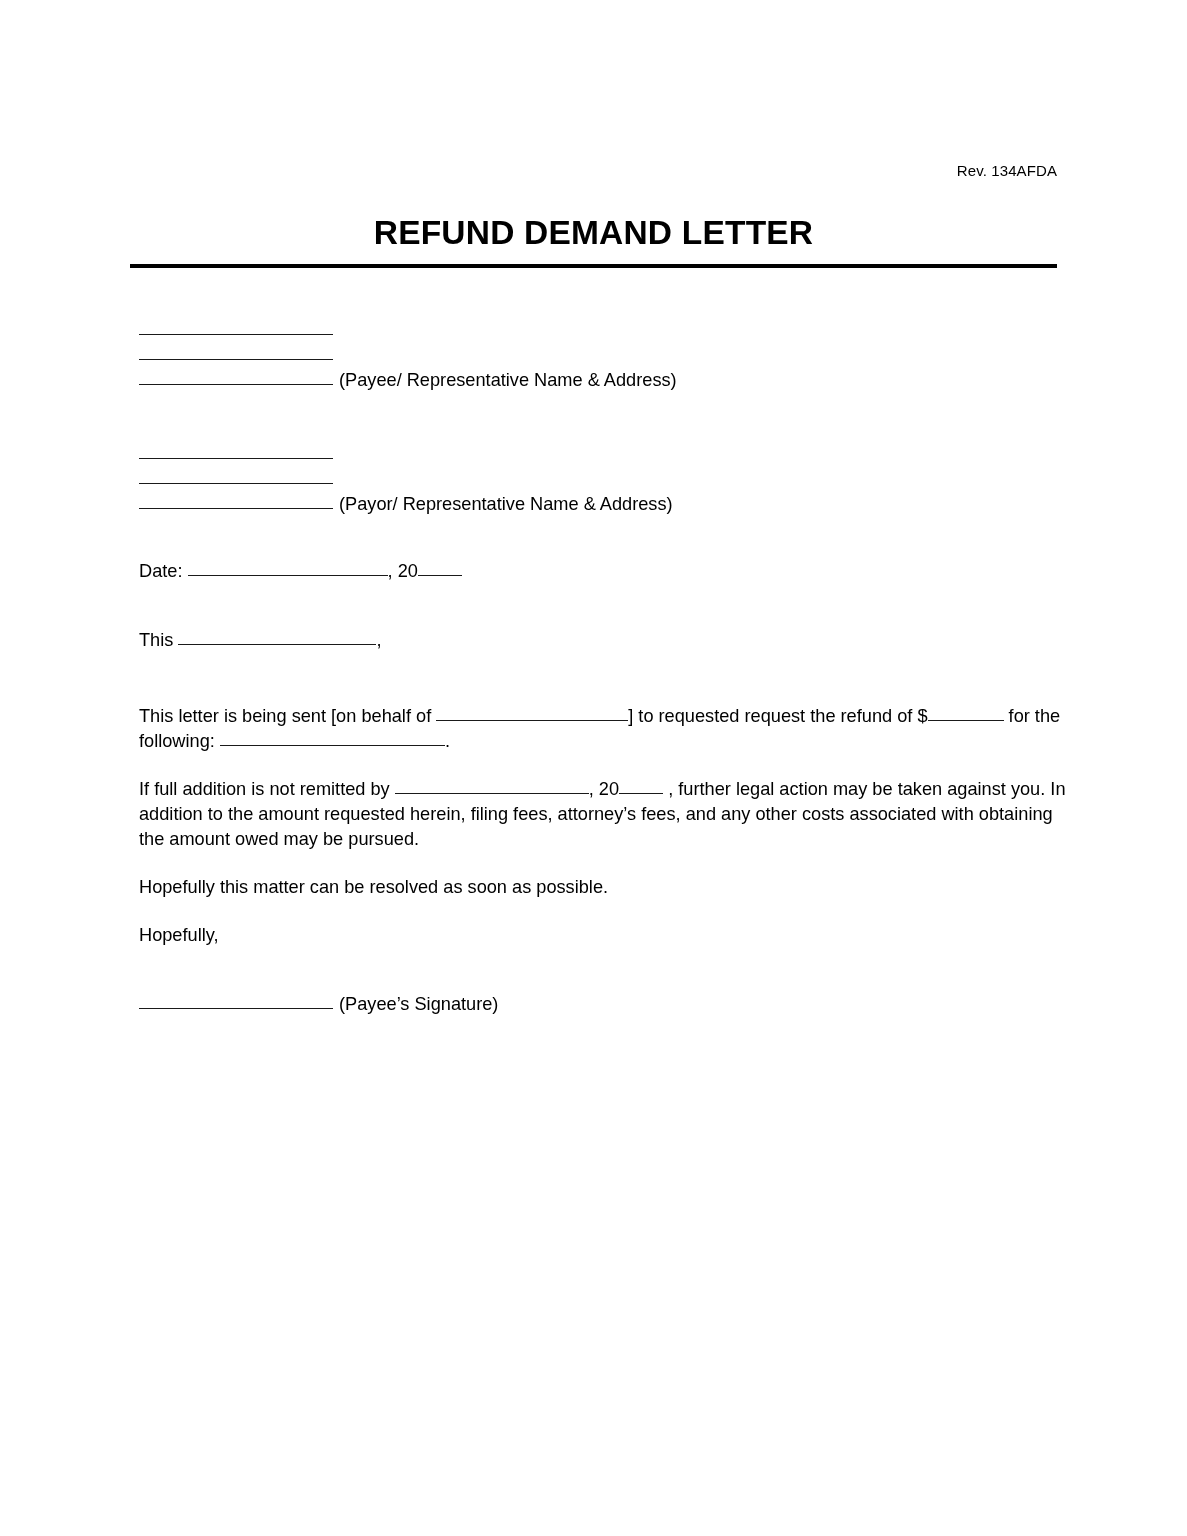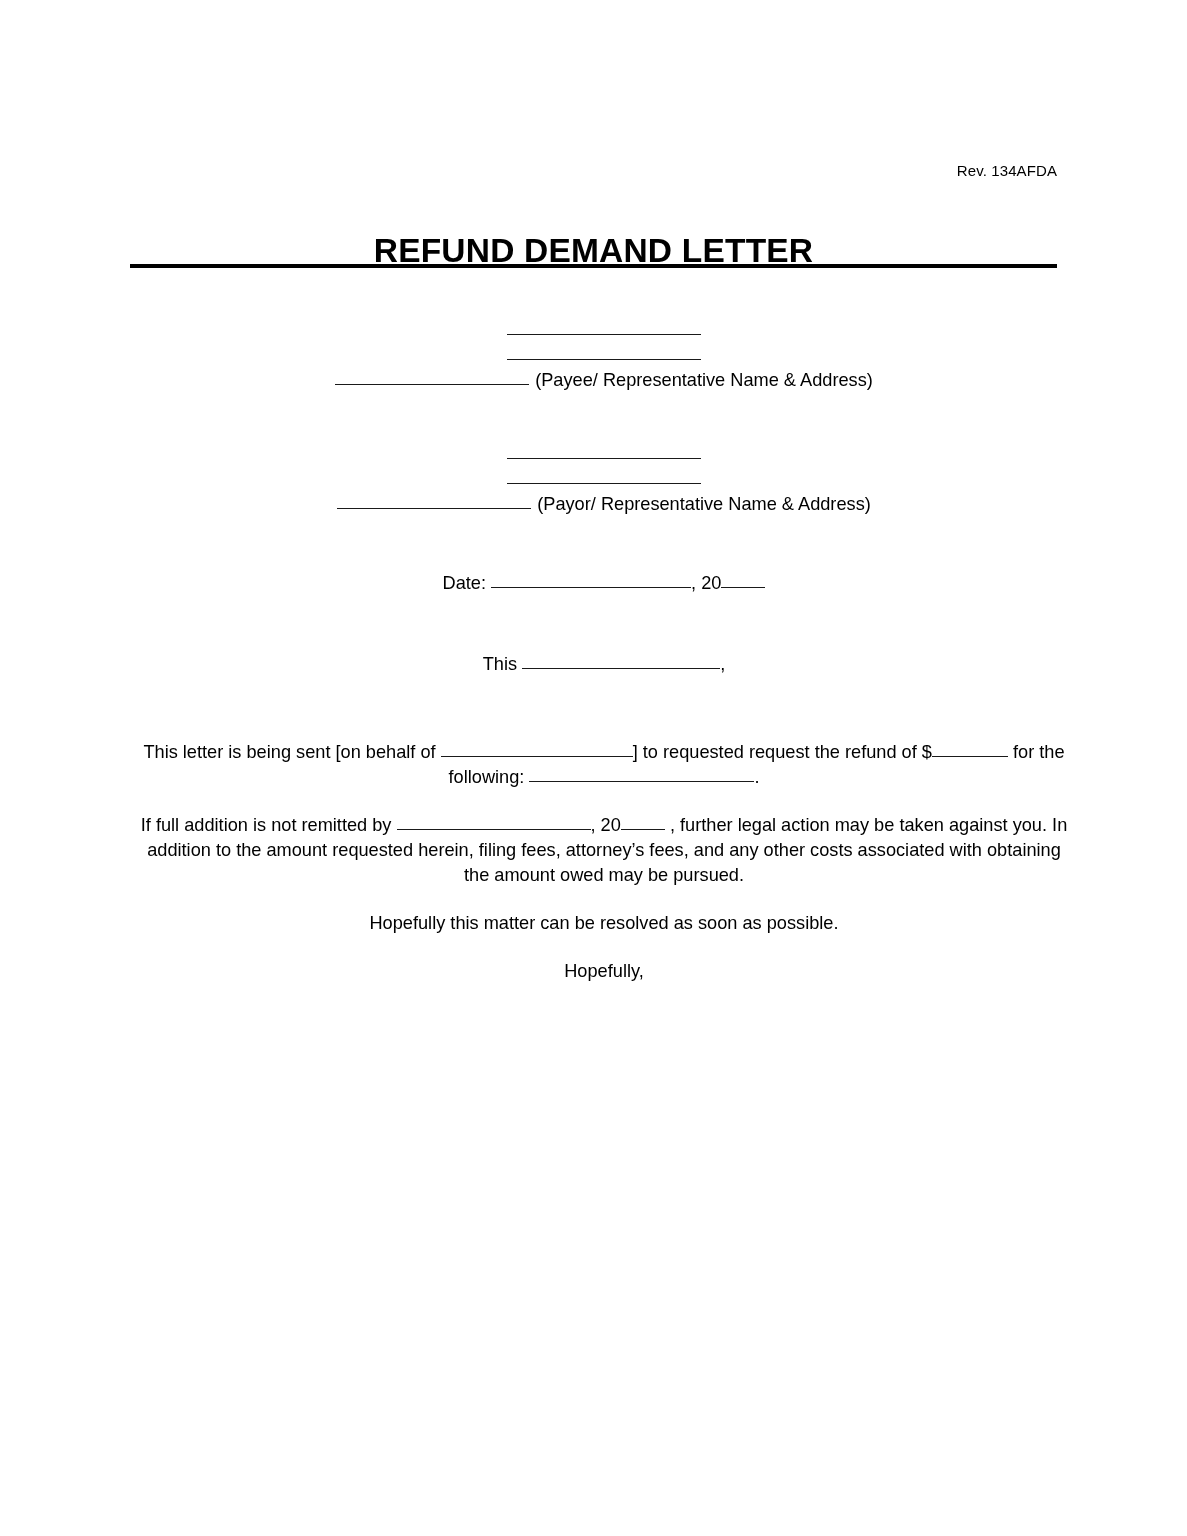--- a/index.html
+++ b/index.html
@@ -27,21 +27,21 @@
     position: absolute;
     top: 162px;
     left: 0;
     width: 1057px;
     text-align: right;
     font-size: 15px;
     letter-spacing: 0.1px;
   }
   .doc-title {
     position: absolute;
-    top: 211px;
+    top: 193px;
     left: 130px;
     width: 927px;
     text-align: center;
     font-size: 33.5px;
     font-weight: bold;
     letter-spacing: 0.2px;
     line-height: 1.1;
   }
   .title-rule {
     position: absolute;
@@ -57,21 +57,20 @@
     position: absolute;
     top: 318px;
     left: 139px;
     width: 930px;
     font-size: 18.2px;
     line-height: 25px;
   }
 
   .block {
     margin: 0 0 21px 0;
-    text-align: center;
   }
 
   .line-row {
     white-space: nowrap;
     height: 25px;
     line-height: 25px;
   }
 
   
   .ul {
@@ -88,22 +87,21 @@
   .ul-behalf { width: 192px; }
   .ul-amt    { width: 76px;  }
   .ul-for    { width: 225px; }
   .ul-remit  { width: 420px; }
   .ul-by     { width: 194px; }
   .ul-sig    { width: 194px; }
 
   .addr-caption { padding-left: 6px; }
 
   .para {
-    margin: 12px 0 23px 0;
-    text-align: center;
+    margin: 0 0 23px 0;
   }
   .para p { margin: 0; }
 
   .gap-lg { height: 28px; }
   .gap-sm { height: 21px; }
 
   .sig-row { white-space: nowrap; }
 </style>
 </head>
 <body>
@@ -170,15 +168,18 @@
     <div class="para">
       <p><span>Hopefully this matter can be resolved as soon as possible.</span></p>
     </div>
 
     <div class="para">
       <p><span>Hopefully,</span></p>
     </div>
 
     <div class="gap-sm"></div>
 
+    <div class="para sig-row">
+      <p><span class="ul ul-sig"></span><span class="addr-caption">(Payee’s Signature)</span></p>
+    </div>
 
   </div>
 </div>
 
 </body></html>

